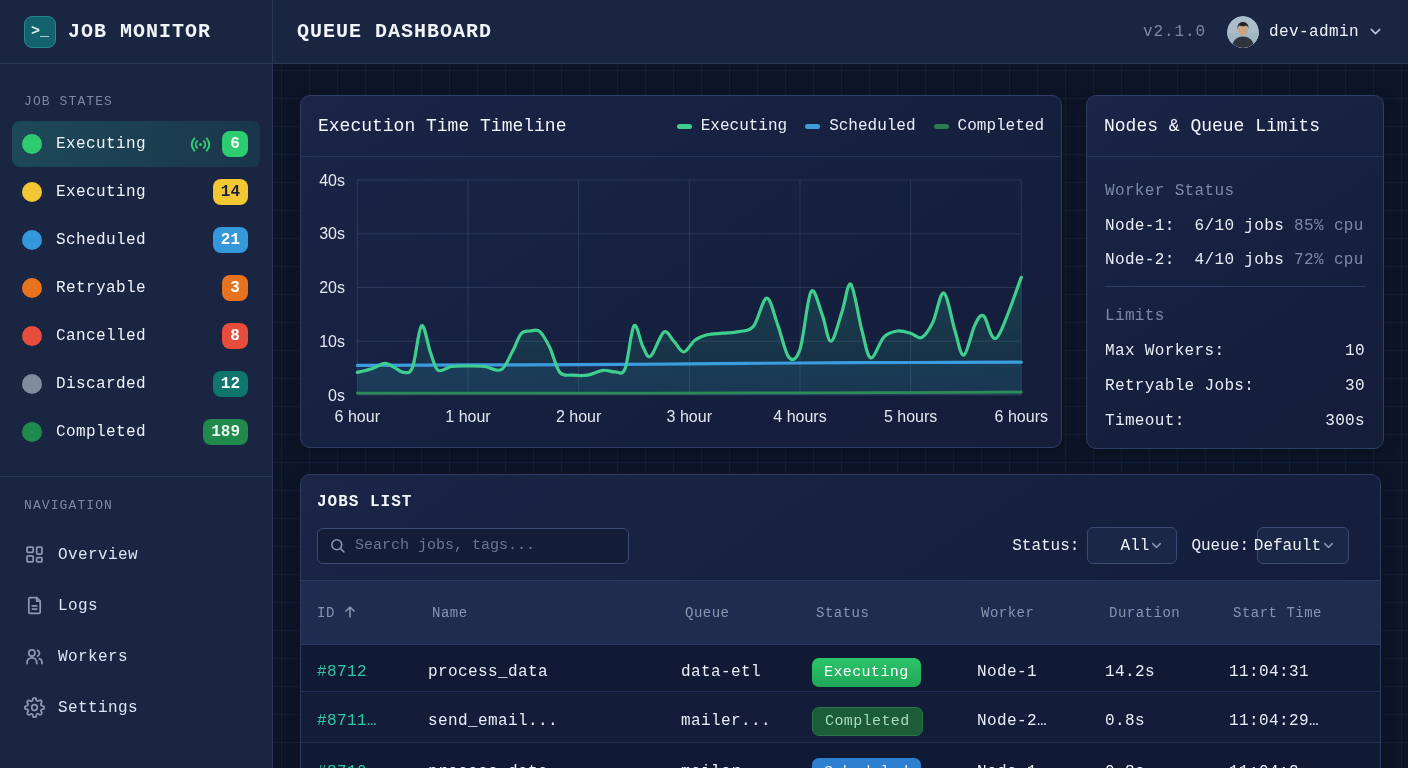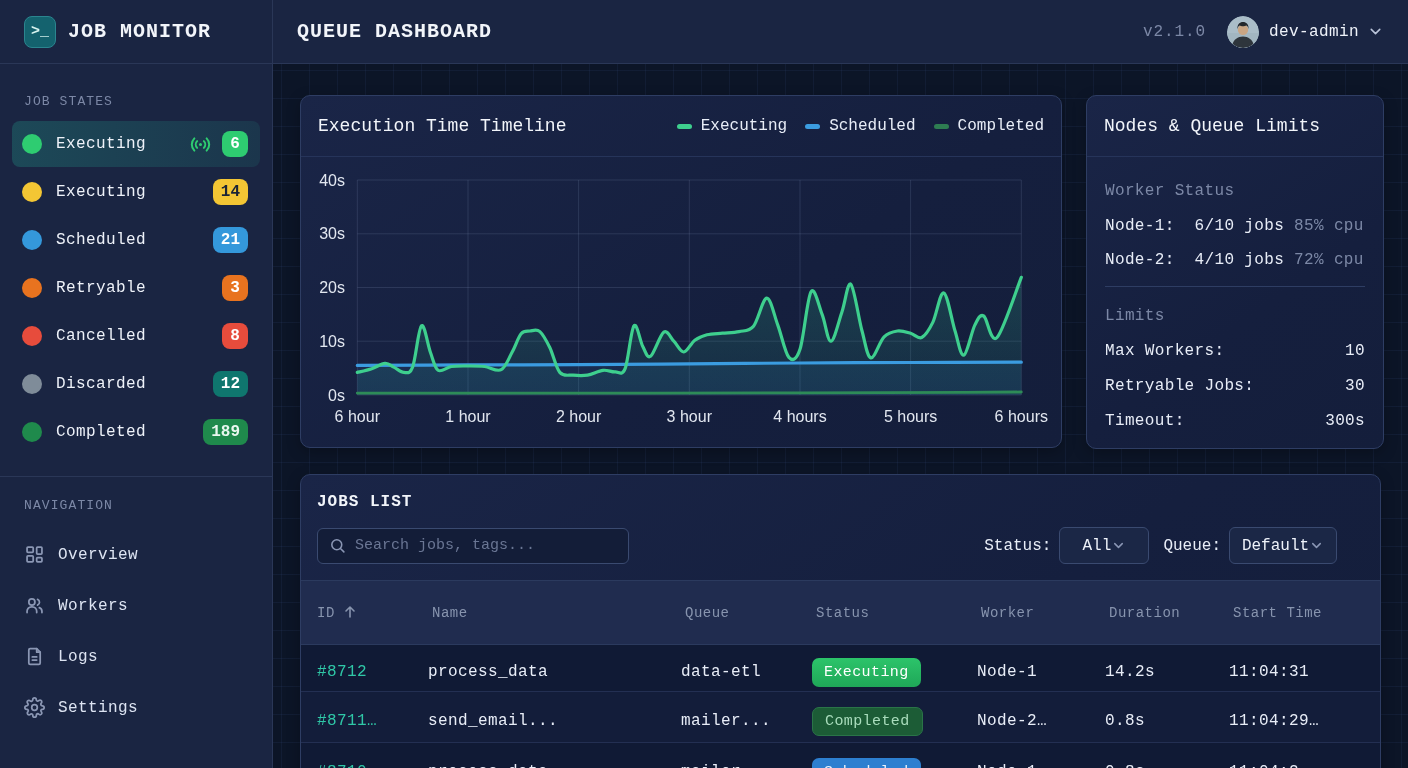--- a/index.html
+++ b/index.html
@@ -103,21 +103,21 @@
 .search {
   width:312px; height:36px; border:1px solid #3a4a70; border-radius:6px;
   background:#131d38; display:flex; align-items:center; padding:0 11px;
   color:#6a7694; font-size:15px;
 }
 .search svg { margin-right:9px; }
 .filters { margin-left:auto; display:flex; align-items:center; }
 .flabel { font-size:16px; color:#e8edf7; margin-right:8px; }
 .select {
   height:37px; border:1px solid #3a4a70; border-radius:6px; background:#1b2746;
-  display:flex; align-items:center; justify-content:center; padding:0 12px; font-size:16px; color:#eef2f9;
+  display:flex; align-items:center; justify-content:flex-end; padding:0 12px; font-size:16px; color:#eef2f9;
   margin-right:10px;
 }
 .select svg { flex:0 0 auto; }
 table.jobs { width:100%; border-collapse:collapse; margin-top:16px; table-layout:fixed; }
 table.jobs th {
   background:#202c4f; border-top:1px solid #2b3a5e; border-bottom:1px solid #2b3a5e;
   height:64px; text-align:left; font-weight:normal; font-size:14px; letter-spacing:0.5px; color:#8794ae;
   padding:4px;
 }
 table.jobs td { height:47px; font-size:16px; letter-spacing:0.4px; padding:8px 0 0 0; border-bottom:1px solid #232f52; }
@@ -197,35 +197,35 @@
       <svg width="21" height="21" viewBox="0 0 24 24" fill="none" stroke="currentColor" stroke-width="2" stroke-linecap="round" stroke-linejoin="round">
           <rect x="3.5" y="3.5" width="7" height="6" rx="1"></rect>
           <rect x="14.5" y="3.5" width="6" height="8" rx="1"></rect>
           <rect x="3.5" y="13.5" width="7" height="7" rx="1"></rect>
           <rect x="14.5" y="15.5" width="6" height="5" rx="1"></rect>
         </svg>
       Overview
     </div>
     <div class="navitem">
       <svg width="21" height="21" viewBox="0 0 24 24" fill="none" stroke="currentColor" stroke-width="2" stroke-linecap="round" stroke-linejoin="round">
+          <path d="M14.5 3H7a1.5 1.5 0 0 0-1.5 1.5v15A1.5 1.5 0 0 0 7 21h10a1.5 1.5 0 0 0 1.5-1.5V7z"></path>
+          <path d="M14.5 3v4h4"></path>
+          <path d="M9.5 12.5h5"></path>
+          <path d="M9.5 16h5"></path>
+        </svg>
+      Logs
+    </div>
+    <div class="navitem">
+      <svg width="21" height="21" viewBox="0 0 24 24" fill="none" stroke="currentColor" stroke-width="2" stroke-linecap="round" stroke-linejoin="round">
           <circle cx="9" cy="8" r="3.5"></circle>
           <path d="M3.5 20v-1.5a5 5 0 0 1 5-5h1a5 5 0 0 1 5 5V20"></path>
           <path d="M15.5 5a3.5 3.5 0 0 1 0 6.5"></path>
           <path d="M20.5 20v-1.3a4.4 4.4 0 0 0-3-4.2"></path>
         </svg>
       Workers
-    </div>
-    <div class="navitem">
-      <svg width="21" height="21" viewBox="0 0 24 24" fill="none" stroke="currentColor" stroke-width="2" stroke-linecap="round" stroke-linejoin="round">
-          <path d="M14.5 3H7a1.5 1.5 0 0 0-1.5 1.5v15A1.5 1.5 0 0 0 7 21h10a1.5 1.5 0 0 0 1.5-1.5V7z"></path>
-          <path d="M14.5 3v4h4"></path>
-          <path d="M9.5 12.5h5"></path>
-          <path d="M9.5 16h5"></path>
-        </svg>
-      Logs
     </div>
     <div class="navitem">
       <svg width="21" height="21" viewBox="0 0 24 24" fill="none" stroke="currentColor" stroke-width="2" stroke-linecap="round" stroke-linejoin="round">
           <circle cx="12" cy="12" r="3.2"></circle>
           <path d="M19.4 15a1.65 1.65 0 0 0 .33 1.82l.06.06a2 2 0 1 1-2.83 2.83l-.06-.06a1.65 1.65 0 0 0-1.82-.33 1.65 1.65 0 0 0-1 1.51V21a2 2 0 1 1-4 0v-.09a1.65 1.65 0 0 0-1-1.51 1.65 1.65 0 0 0-1.82.33l-.06.06a2 2 0 1 1-2.83-2.83l.06-.06a1.65 1.65 0 0 0 .33-1.82 1.65 1.65 0 0 0-1.51-1H3a2 2 0 1 1 0-4h.09a1.65 1.65 0 0 0 1.51-1 1.65 1.65 0 0 0-.33-1.82l-.06-.06a2 2 0 1 1 2.83-2.83l.06.06a1.65 1.65 0 0 0 1.82.33h.09a1.65 1.65 0 0 0 1-1.51V3a2 2 0 1 1 4 0v.09a1.65 1.65 0 0 0 1 1.51 1.65 1.65 0 0 0 1.82-.33l.06-.06a2 2 0 1 1 2.83 2.83l-.06.06a1.65 1.65 0 0 0-.33 1.82v.09a1.65 1.65 0 0 0 1.51 1H21a2 2 0 1 1 0 4h-.09a1.65 1.65 0 0 0-1.51 1z"></path>
         </svg>
       Settings
     </div>
   </div>
 </aside>
@@ -337,21 +337,21 @@
                 <path d="M21 21l-4.5-4.5"></path>
               </svg>
             Search jobs, tags...
           </div>
           <div class="filters">
             <span class="flabel">Status:</span>
             <div class="select" style="width:90px">All<svg width="15" height="15" viewBox="0 0 24 24" fill="none" stroke="#8a96b4" stroke-width="2.4" stroke-linecap="round" stroke-linejoin="round">
                   <path d="M6 9l6 6 6-6"></path>
                 </svg></div>
             <span class="flabel" style="margin-left:4px;">Queue:</span>
-            <div class="select" style="margin-right:12px;width:108px">Default<svg width="15" height="15" viewBox="0 0 24 24" fill="none" stroke="#8a96b4" stroke-width="2.4" stroke-linecap="round" stroke-linejoin="round">
+            <div class="select" style="margin-right:0;width:92px">Default<svg width="15" height="15" viewBox="0 0 24 24" fill="none" stroke="#8a96b4" stroke-width="2.4" stroke-linecap="round" stroke-linejoin="round">
                   <path d="M6 9l6 6 6-6"></path>
                 </svg></div>
           </div>
         </div>
       </div>
       <table class="jobs">
         <tbody>
             <tr>
           <th class="col-id">ID <svg width="12" height="13" viewBox="0 0 12 13" style="vertical-align:-1px">
                   <path d="M6 12V2M6 2L2 6M6 2l4 4" fill="none" stroke="#8794ae" stroke-width="1.6" stroke-linecap="round" stroke-linejoin="round"></path>

